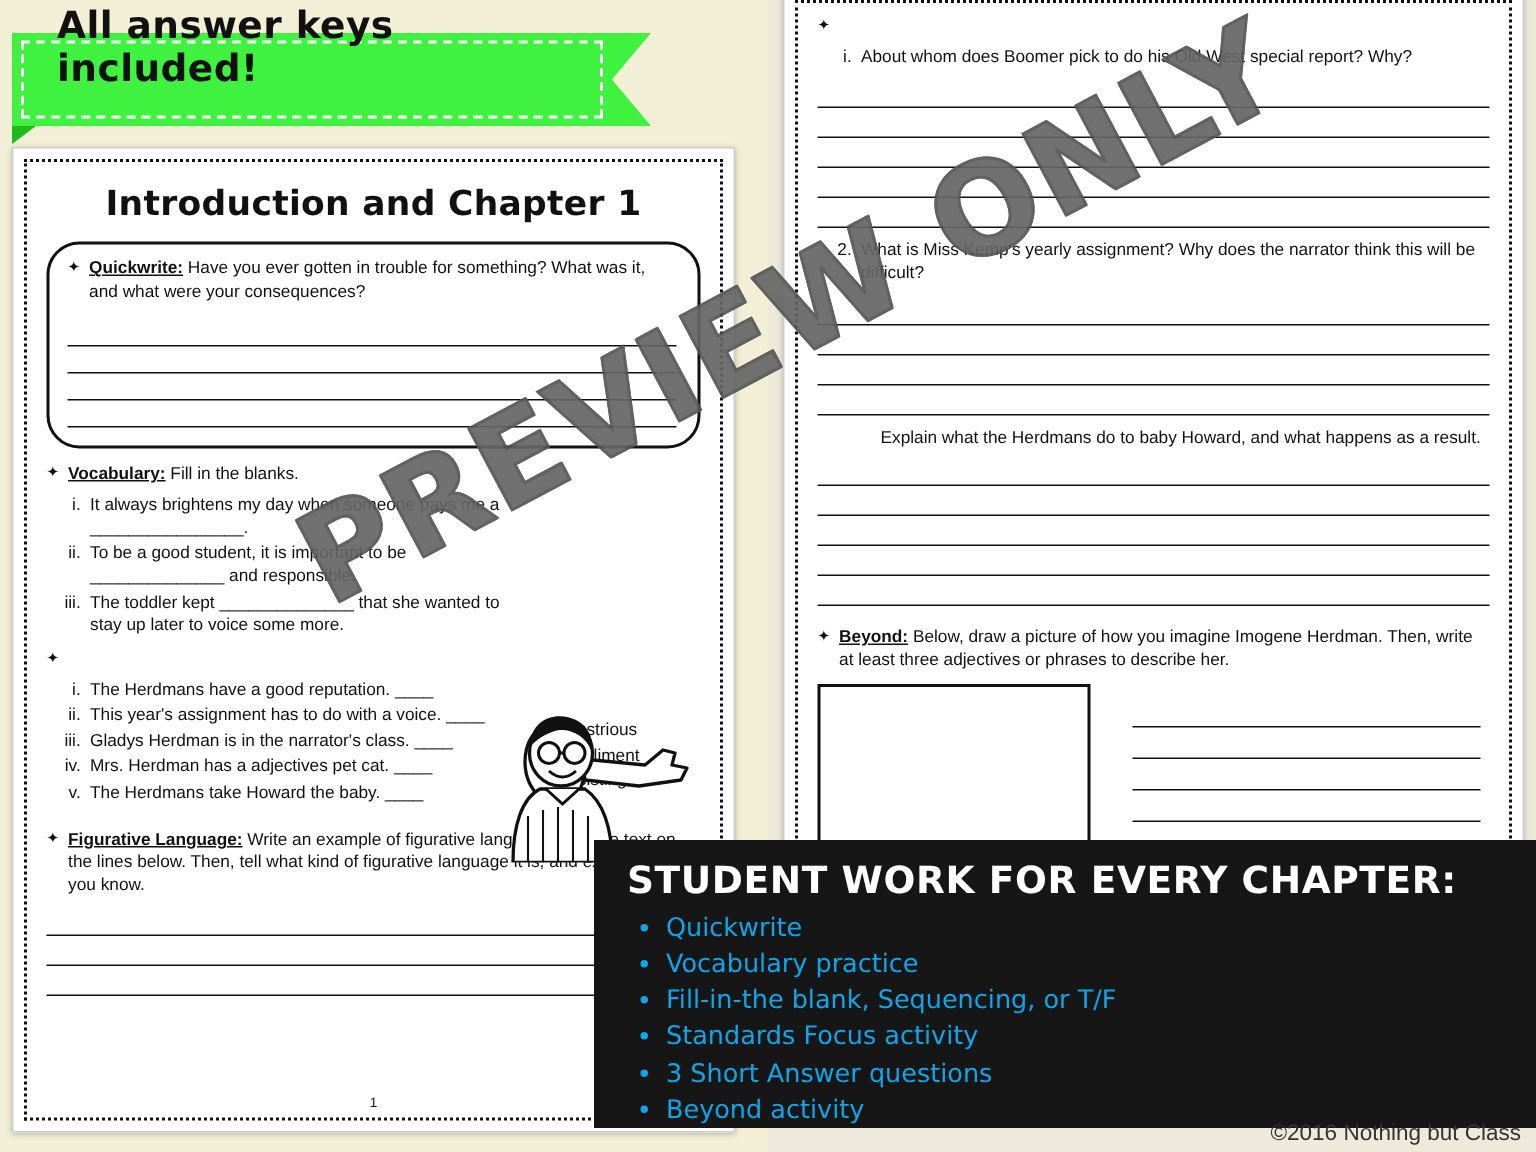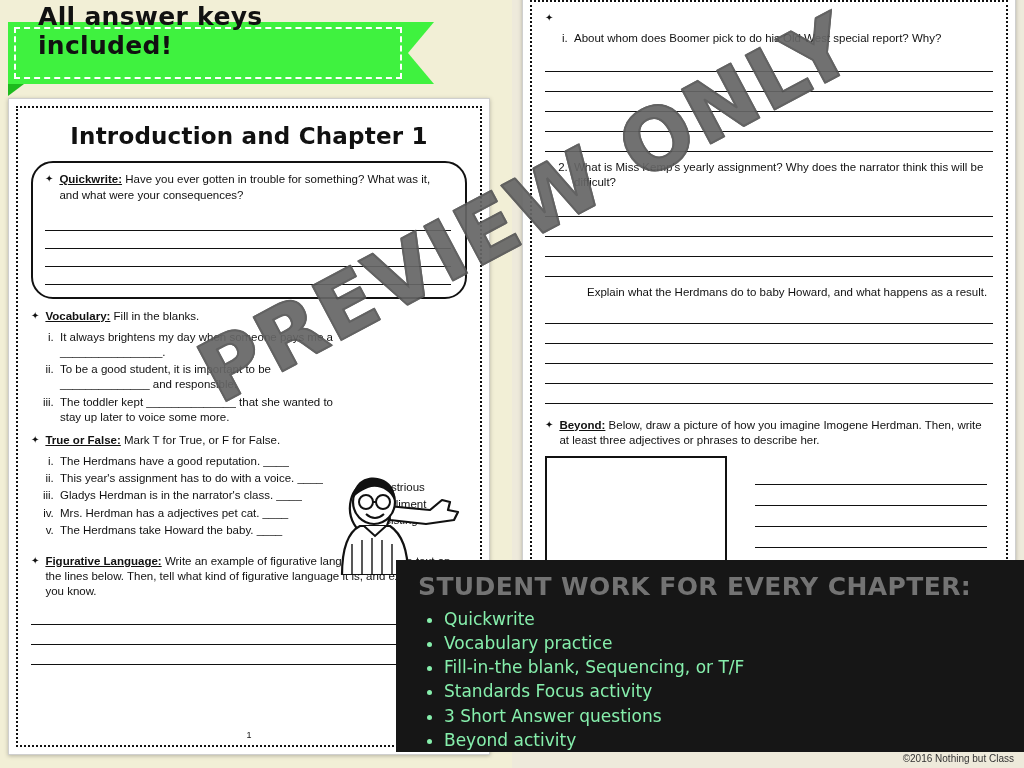--- a/index.html
+++ b/index.html
@@ -239,40 +239,40 @@
     z-index: 30;
     color: #fff;
     padding: 10px 18px 10px 22px;
     box-sizing: border-box;
   }
   .infobox h2 {
     margin: 2px 0 6px 0;
     font-family: "DejaVu Sans", sans-serif;
     font-weight: bold;
     font-size: 25px;
-    color: #737373;
+    color: #ffffff;
     letter-spacing: .4px;
   }
   .infobox ul {
     margin: 0;
     padding-left: 26px;
     list-style: disc;
   }
   .infobox ul li {
     font-family: "DejaVu Sans", sans-serif;
     font-size: 17px;
     line-height: 1.42;
-    color: #86efac;
+    color: #0ea5e9;
   }
 
   .copyright {
     position: absolute;
     right: 10px;
     bottom: 4px;
-    font-size: 10px;
+    font-size: 15px;
     color: #333;
     z-index: 40;
   }
 
   .footer-pagenum {
     position: absolute;
     bottom: 2px;
     left: 50%;
     transform: translateX(-50%);
     font-size: 9px;
@@ -390,24 +390,20 @@
 
     <div class="wordbank">
       <div>industrious</div>
       <div>compliment</div>
       <div>insisting</div>
     </div>
 
     <div class="sec" style="margin-top:8px;">
       <div class="sec-head">
         <span class="diamond">✦</span>
-        <div>
-          <span class="sec-label">True or False:</span>
-          <span class="sec-text">Mark T for True, or F for False.</span>
-        </div>
       </div>
     </div>
 
     <ol class="num lower-roman" style="width:330px;">
       <li>The Herdmans have a good reputation.  ____</li>
       <li>This year's assignment has to do with a voice.  ____</li>
       <li>Gladys Herdman is in the narrator's class.  ____</li>
       <li>Mrs. Herdman has a adjectives pet cat.  ____</li>
       <li>The Herdmans take Howard the baby.  ____</li>
     </ol>

